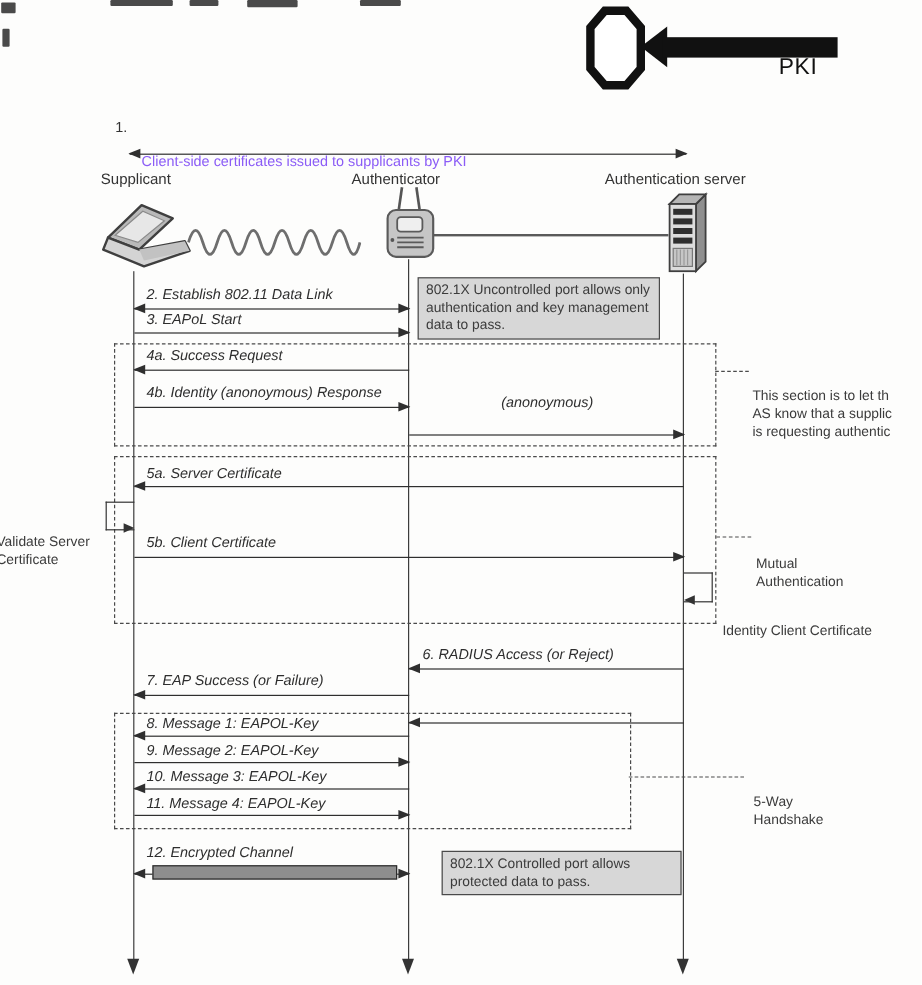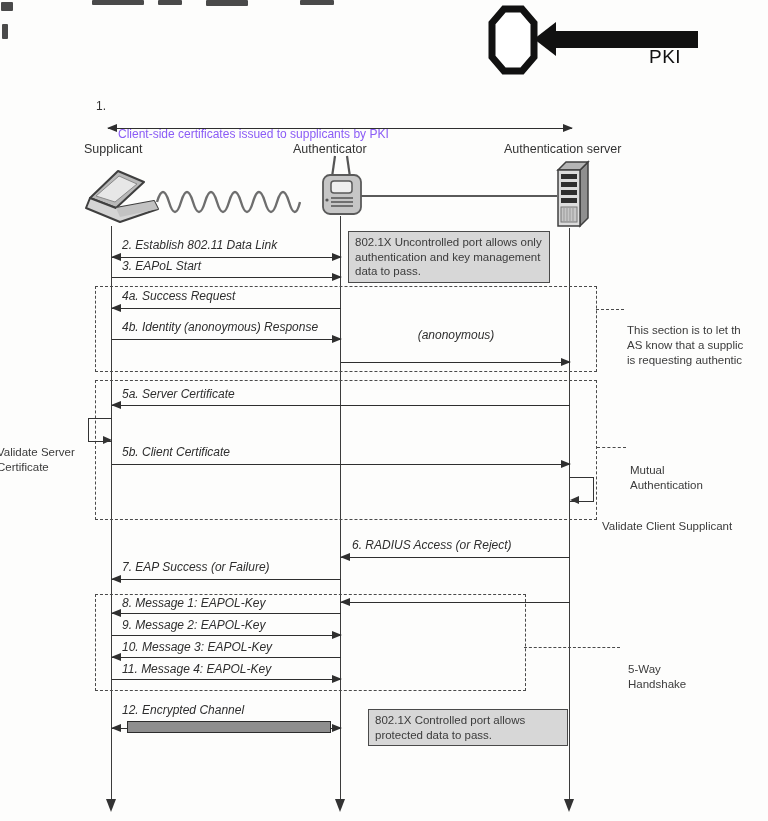--- a/index.html
+++ b/index.html
@@ -149,21 +149,21 @@
   <div class="arrow r" style="left:112px;top:464px;width:458px;"></div>
 
   <div class="dashline" style="left:597px;top:447px;width:29px;"></div>
   <div class="ann" style="left:630px;top:431px;">
     <div>Mutual</div>
     <div>Authentication</div>
   </div>
 
   <div class="loop-r" style="left:570px;top:477px;width:23px;height:23px;"></div>
   <div class="tri-l" style="left:570px;top:495.5px;"></div>
-  <span class="ann" style="left:602px;top:487px;white-space:nowrap;">Validate Client Supplicant</span>
+  <span class="ann" style="left:602px;top:487px;white-space:nowrap;">Identity Client Certificate</span>
 
   <span class="mlabel" style="left:352px;top:538px;">6. RADIUS Access (or Reject)</span>
   <div class="arrow l" style="left:341px;top:557px;width:229px;"></div>
   <span class="mlabel" style="left:122px;top:560px;">7. EAP Success (or Failure)</span>
   <div class="arrow l" style="left:112px;top:579px;width:229px;"></div>
 
   <div class="arrow l" style="left:341px;top:602px;width:229px;"></div>
 
   <span class="mlabel" style="left:122px;top:596px;">8. Message 1: EAPOL-Key</span>
   <div class="arrow l" style="left:112px;top:613px;width:229px;"></div>

